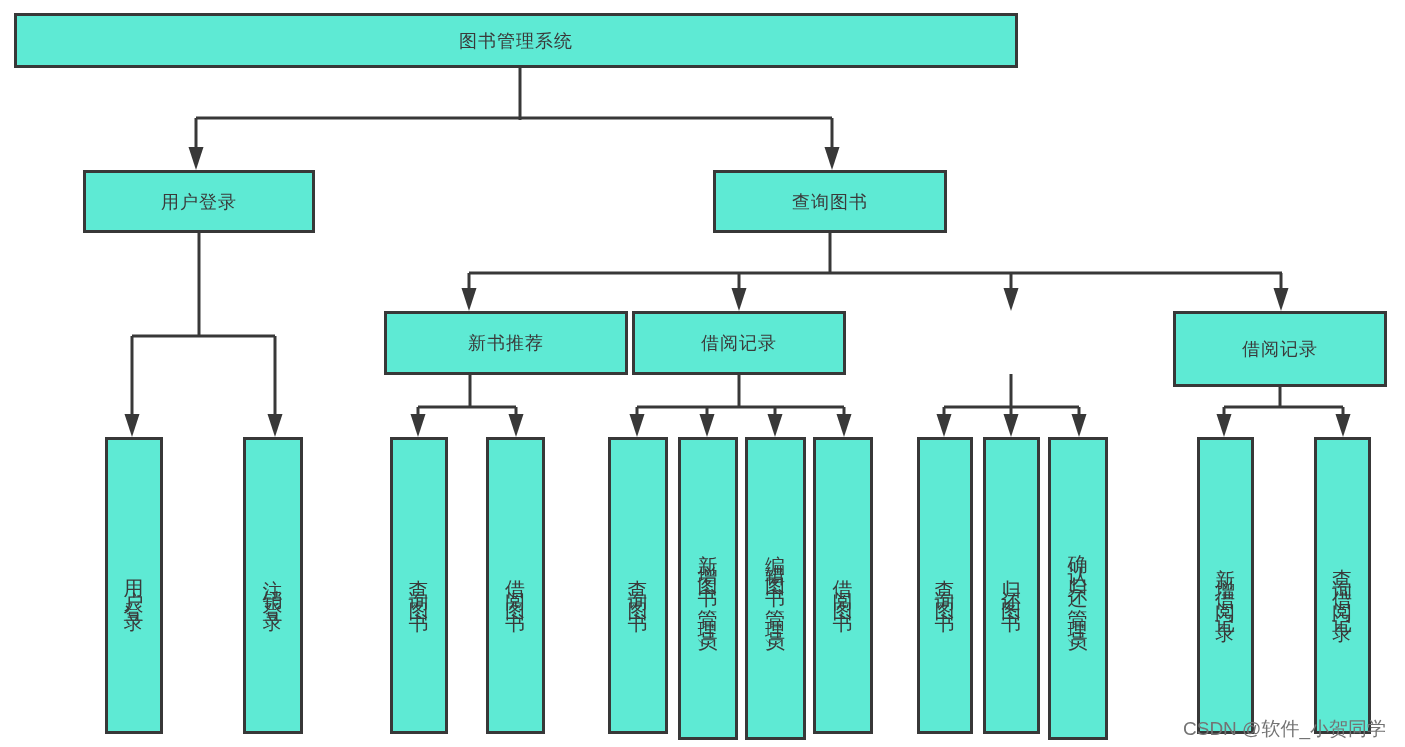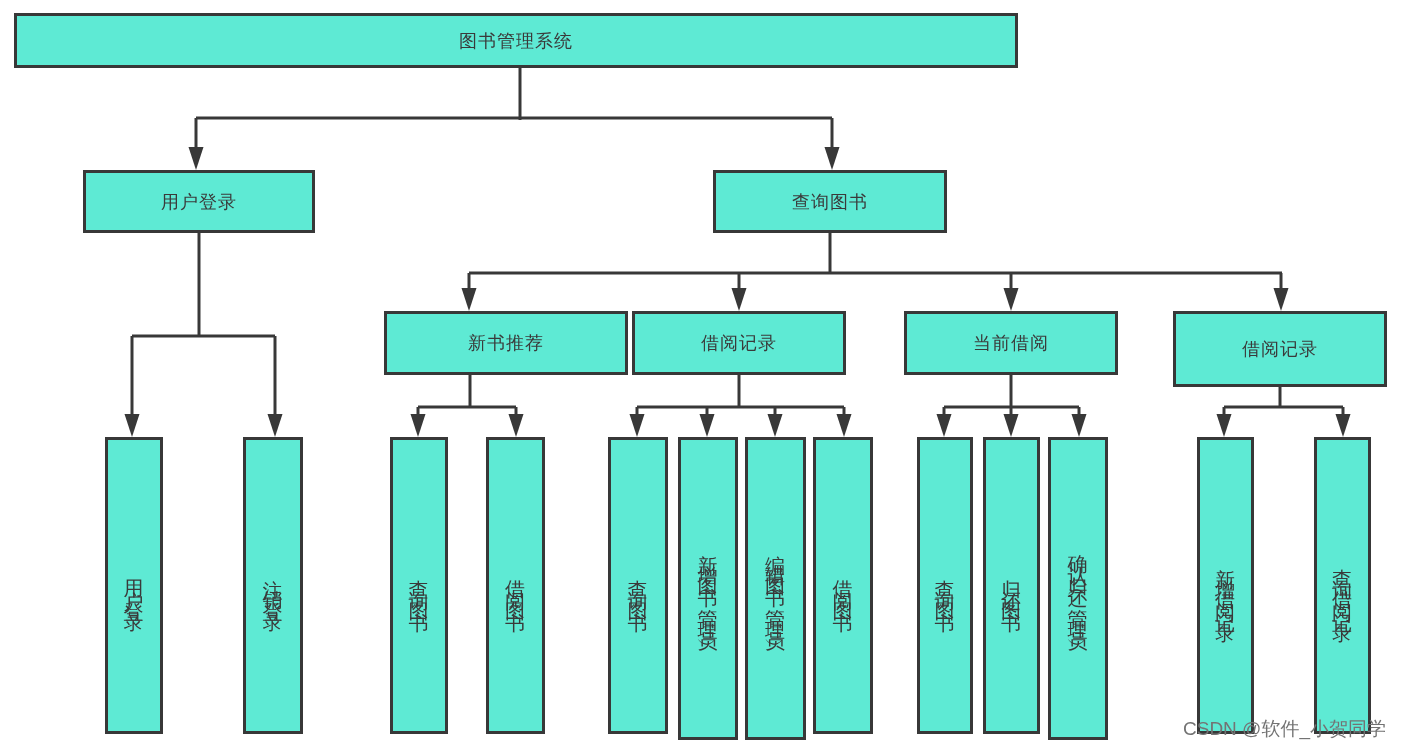--- a/index.html
+++ b/index.html
@@ -108,23 +108,20 @@
   <div class="box h" style="left:713px;top:170px;width:234px;height:63px">
     <span>查询图书</span>
   </div>
 
   <div class="box h" style="left:384px;top:311px;width:244px;height:64px">
     <span>新书推荐</span>
   </div>
   <div class="box h" style="left:632px;top:311px;width:214px;height:64px">
     <span>借阅记录</span>
   </div>
-  <div class="box h" style="left:904px;top:311px;width:214px;height:64px">
-    <span>当前借阅</span>
-  </div>
   <div class="box h" style="left:1173px;top:311px;width:214px;height:76px">
     <span>借阅记录</span>
   </div>
 
   <div class="box v" style="left:105px;top:437px;width:58px;height:297px">
     <span class="vt">用户登录</span>
   </div>
   <div class="box v" style="left:243px;top:437px;width:60px;height:297px">
     <span class="vt">注销登录</span>
   </div>

